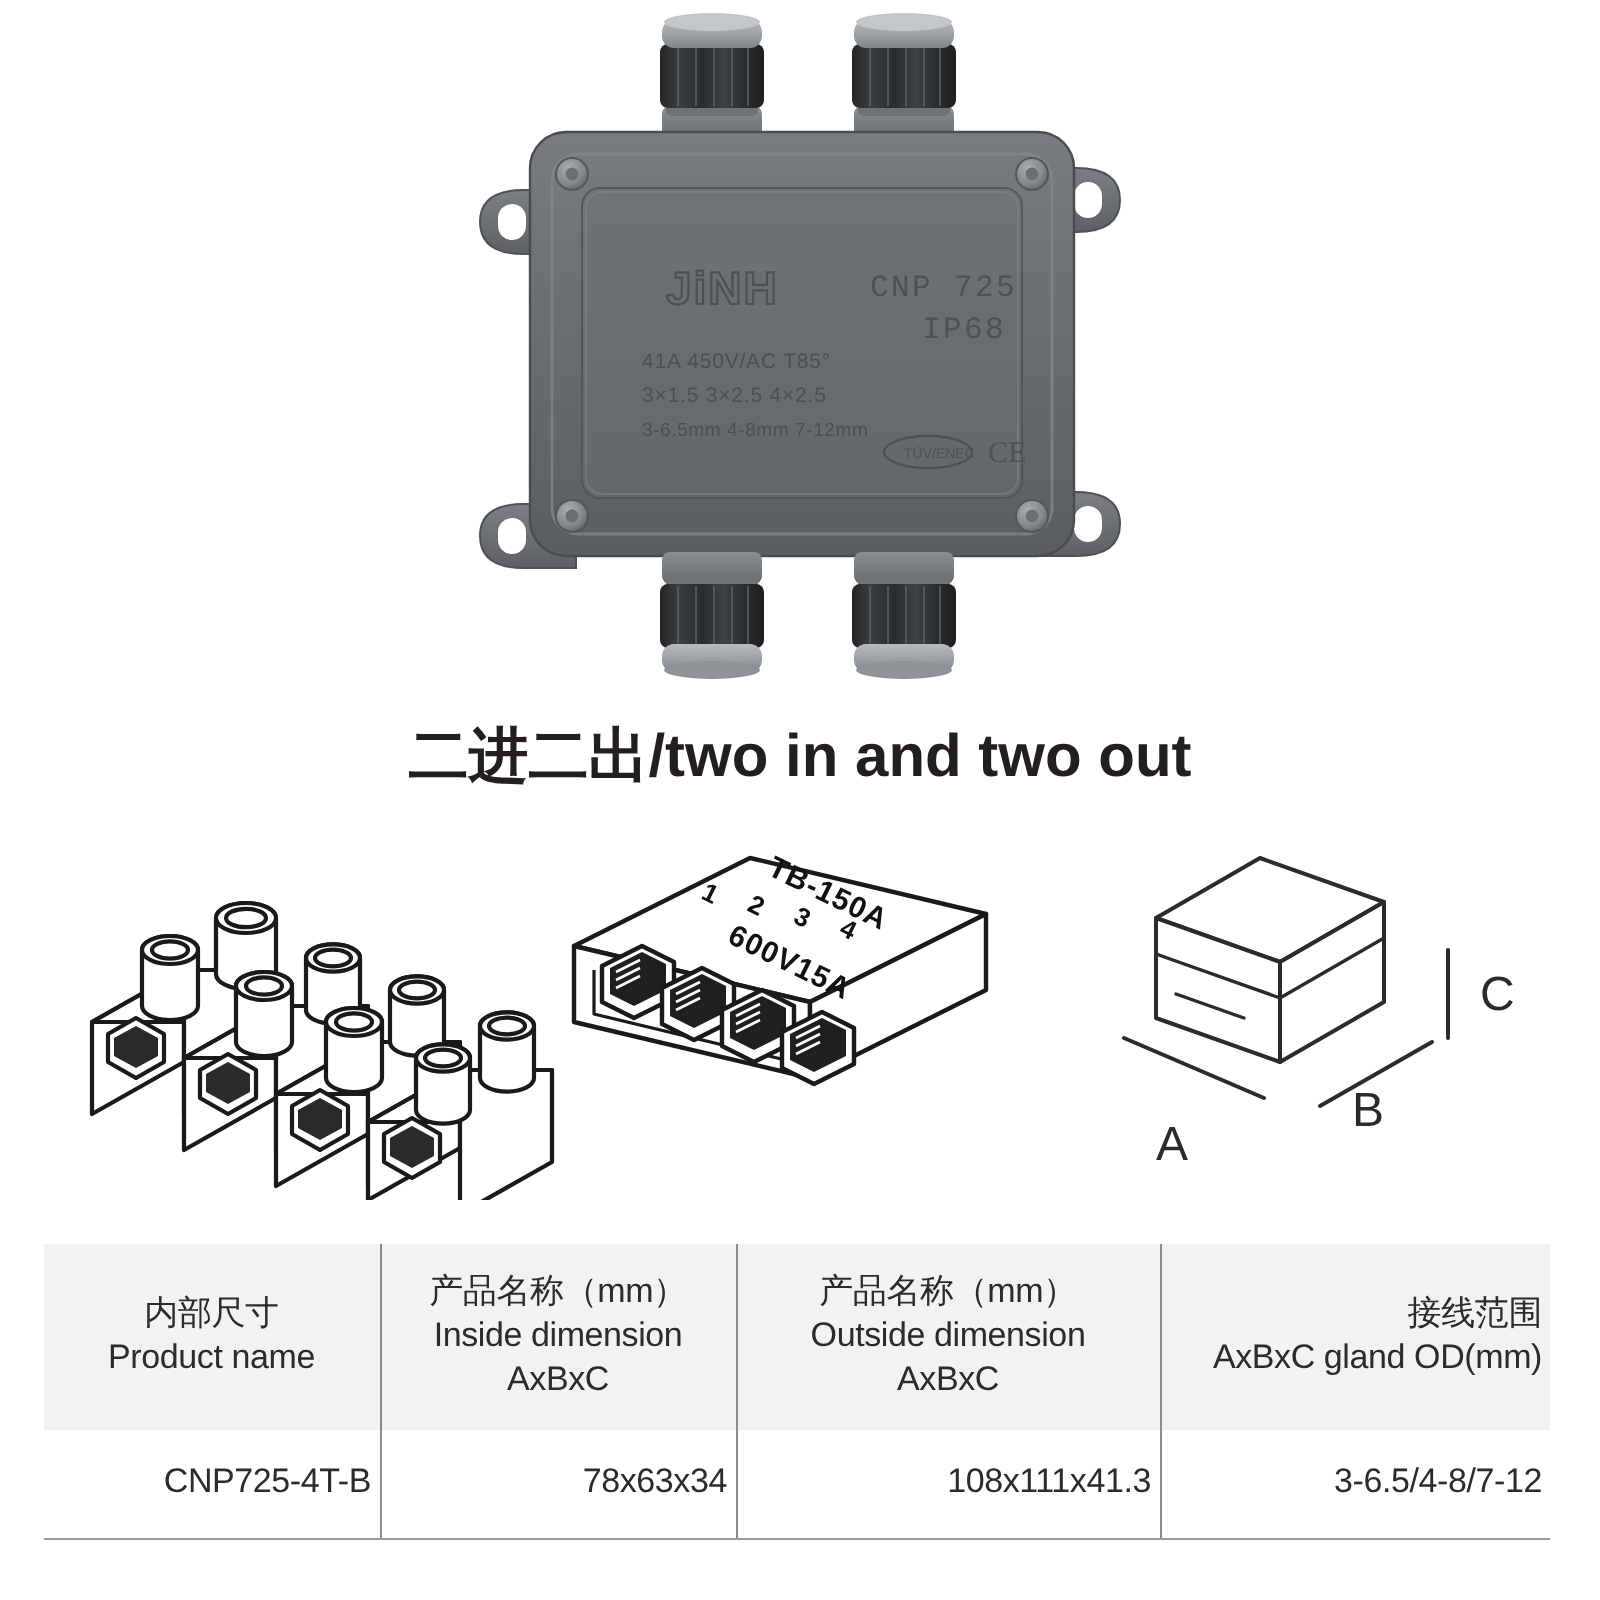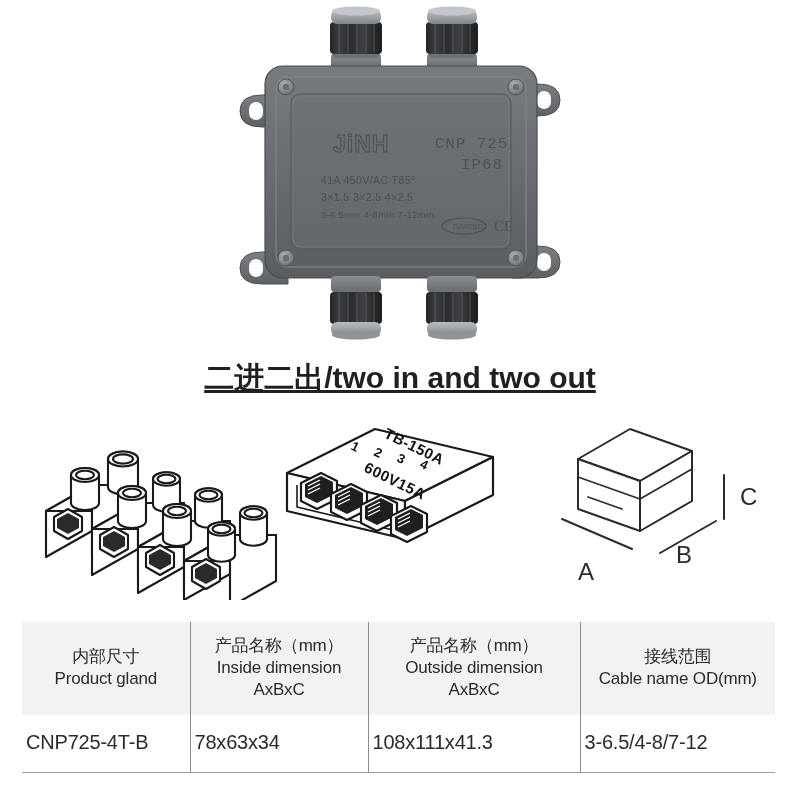--- a/index.html
+++ b/index.html
@@ -25,21 +25,20 @@
     position: absolute;
     left: 0; top: 358px;
     width: 800px;
     text-align: center;
     font-size: 30px;
     font-weight: bold;
     letter-spacing: 0px;
     color: #231f20;
     font-family: "Liberation Sans", sans-serif;
     white-space: nowrap;
-    text-decoration: underline;
   }
 
   
   #diagram-row {
     position: absolute;
     left: 0; top: 415px;
     width: 800px; height: 185px;
   }
   .diagram-cell { position: absolute; top: 0; }
   #diagram-terminal-block { left: 30px; width: 250px; height: 185px; }
@@ -65,30 +64,30 @@
     border-right: 1px solid #8c8c8c;
     padding: 13px 4px 14px 4px;
     font-weight: normal;
     font-size: 17px;
     line-height: 1.30;
     color: #2b2b2b;
     text-align: center;
     vertical-align: middle;
     letter-spacing: -0.2px;
   }
-  #spec-table thead th:last-child { border-right: none; }
+  #spec-table thead th:last-child { border-right: none; text-align: right; }
 
   #spec-table tbody td {
     border: none;
     border-right: 1px solid #8c8c8c;
     border-bottom: 1.5px solid #9a9a9a;
     padding: 16px 4px 18px 4px;
-    font-size: 20px;
+    font-size: 17px;
     color: #2b2b2b;
-    text-align: left;
+    text-align: right;
     vertical-align: middle;
     letter-spacing: -0.2px;
     background: #ffffff;
   }
   #spec-table tbody td:last-child { border-right: none; }
 
   .th-cn { display: block; }
   .th-en { display: block; }
 
   svg { display: block; }
@@ -424,35 +423,35 @@
   <colgroup>
     <col class="c-name">
       <col class="c-inside">
       <col class="c-outside">
       <col class="c-gland">
   </colgroup>
   <thead>
     <tr>
       <th>
         <span class="th-cn">内部尺寸</span>
-        <span class="th-en">Product gland</span>
+        <span class="th-en">Product name</span>
       </th>
       <th>
         <span class="th-cn">产品名称（mm）</span>
         <span class="th-en">Inside dimension</span>
         <span class="th-en">AxBxC</span>
       </th>
       <th>
         <span class="th-cn">产品名称（mm）</span>
         <span class="th-en">Outside dimension</span>
         <span class="th-en">AxBxC</span>
       </th>
       <th>
         <span class="th-cn">接线范围</span>
-        <span class="th-en">Cable name OD(mm)</span>
+        <span class="th-en">AxBxC gland OD(mm)</span>
       </th>
     </tr>
   </thead>
   <tbody>
     <tr>
       <td>CNP725-4T-B</td>
       <td>78x63x34</td>
       <td>108x111x41.3</td>
       <td>3-6.5/4-8/7-12</td>
     </tr>

